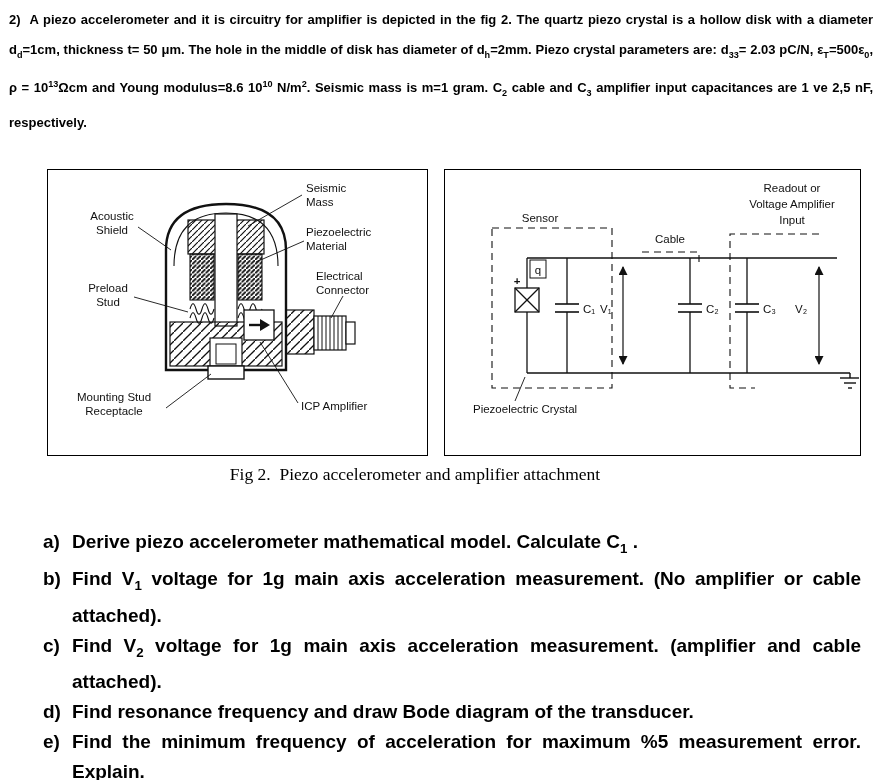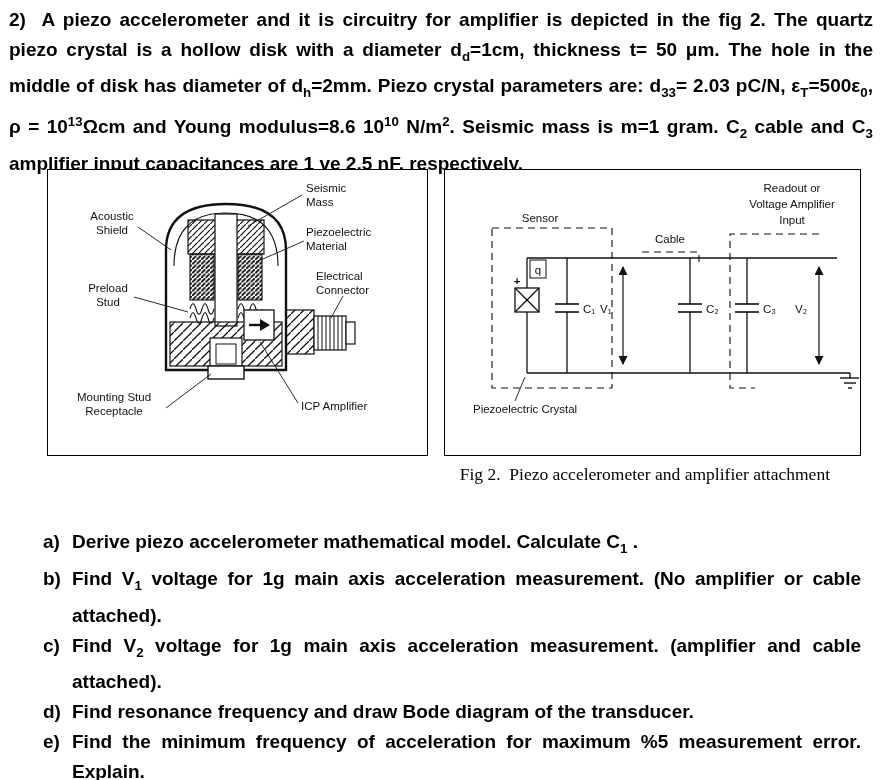--- a/index.html
+++ b/index.html
@@ -3,32 +3,32 @@
 <meta charset="utf-8">
 <style>
   * { margin:0; padding:0; box-sizing:border-box; }
   html,body { background:#ffffff; }
   body {
     width:882px; height:780px; position:relative;
     font-family:"Liberation Sans", sans-serif; color:#000;
   }
   .problem {
     position:absolute; left:9px; top:5px; width:864px;
-    font-size:19px; line-height:29.5px; font-weight:600;
+    font-size:13px; line-height:29.5px; font-weight:600;
     text-align:justify;
   }
   .problem sub, .problem sup, .q-text sub, .q-text sup { font-size:70%; }
   .figures { position:absolute; left:47px; top:169px; display:flex; gap:16px; }
   .figbox { border:1.6px solid #000; height:287px; background:#fff; overflow:hidden; }
   .figbox.left { width:381px; }
   .figbox.right { width:417px; }
   .figbox svg { display:block; }
   svg text { font-family:"Liberation Sans", sans-serif; font-size:11.5px; fill:#111; }
   .caption {
-    position:absolute; left:0; top:464px; width:830px; text-align:right;
+    position:absolute; left:0; top:464px; width:830px; text-align:center;
     font-family:"Liberation Serif", serif; font-size:17.5px; white-space:pre;
   }
   .questions { position:absolute; left:43px; top:527px; width:818px;
     font-size:19px; font-weight:600; }
   .q { display:flex; line-height:30px; }
   .q-letter { flex:0 0 29px; }
   .q-text { flex:1; text-align:justify; }
 </style>
 </head>
 <body>

